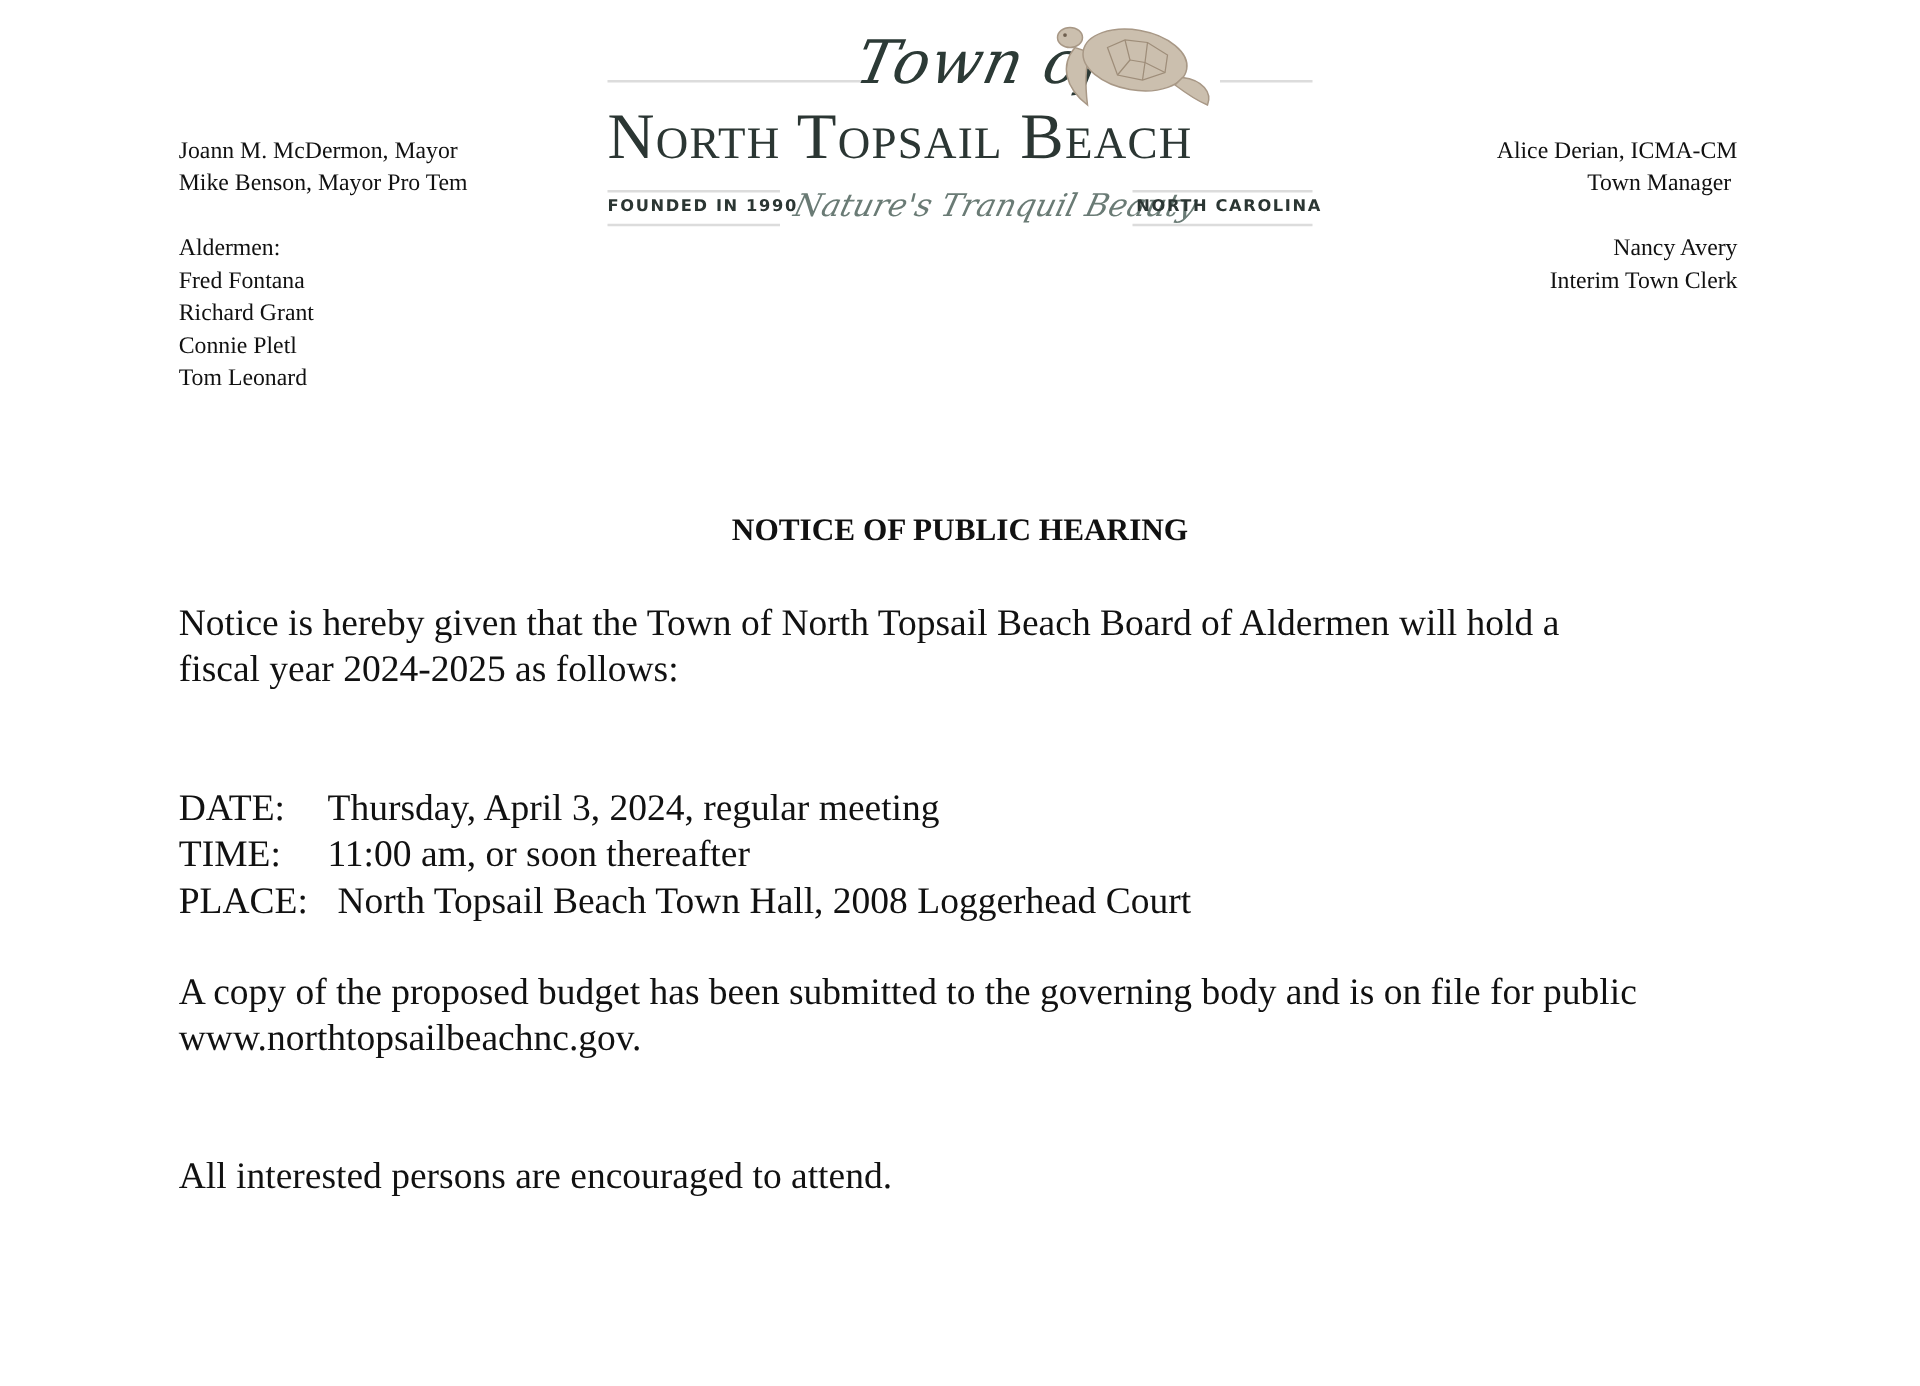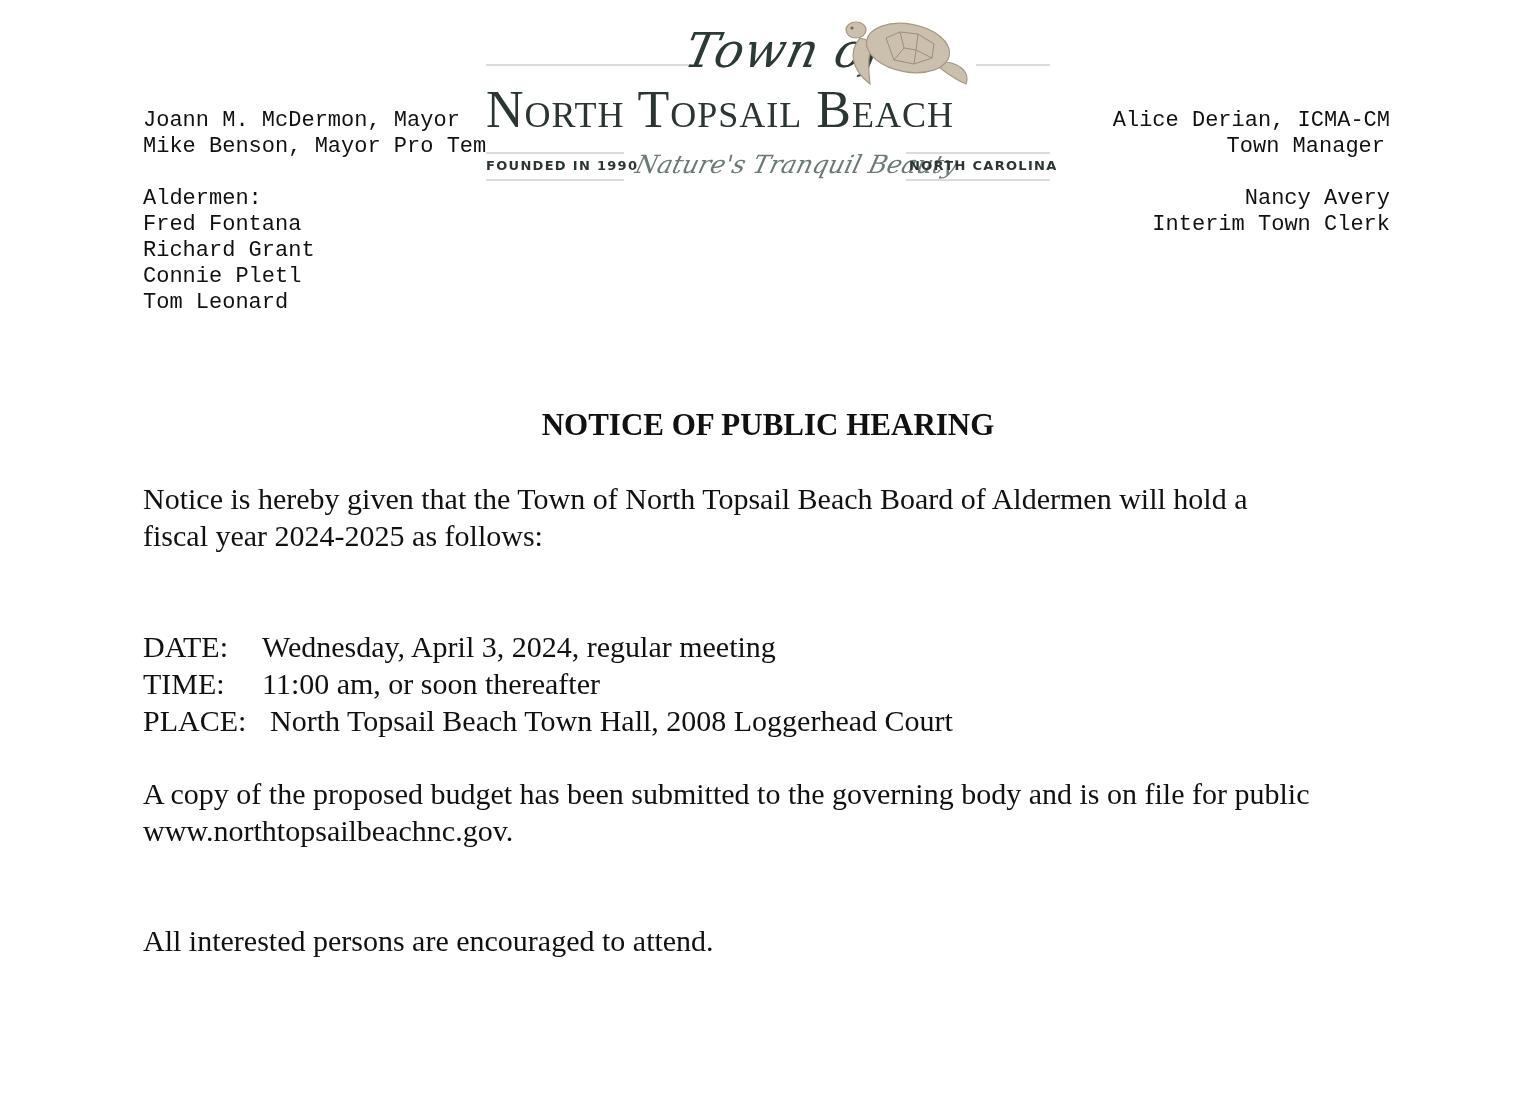--- a/index.html
+++ b/index.html
@@ -8,22 +8,22 @@
       background: #ffffff;
     }
     body {
       width: 1536px;
       height: 1109px;
       position: relative;
       overflow: hidden;
       color: #111111;
     }
     .sans {
-      font-family: Liberation Mono, monospace;
-      font-size: 22px;
+      font-family: Liberation Serif, serif;
+      font-size: 19px;
       line-height: 26px;
       color: #111;
     }
     
     .left-col {
       position: absolute;
       left: 143px;
       top: 108px;
       white-space: nowrap;
     }
@@ -122,21 +122,21 @@
 
     
     .notice-title {
       position: absolute;
       left: 0;
       width: 1536px;
       top: 406px;
       text-align: center;
       font-family: "Liberation Serif", "DejaVu Serif", serif;
       font-weight: bold;
-      font-size: 31px;
+      font-size: 25px;
       line-height: 38px;
       color: #111;
       padding-left: 0;
     }
     .notice-title span { display: inline-block; margin-left: 0px; }
 
     .body-text {
       position: absolute;
       left: 143px;
       width: 1260px;
@@ -220,21 +220,21 @@
   <span>NOTICE OF PUBLIC HEARING</span>
 </div>
 
 <div class="body-text intro">
   <span class="ln">Notice is hereby given that the Town of North Topsail Beach Board of Aldermen will hold a</span>
   <span class="ln">fiscal year 2024-2025 as follows:</span>
 </div>
 
 <div class="body-text details">
   <span class="ln row-date">
-    <span class="label">DATE:</span><span>Wednesday, April 3, 2024, regular meeting</span>
+    <span class="label">DATE:</span><span>Thursday, April 3, 2024, regular meeting</span>
   </span>
   <span class="ln row-time">
     <span class="label">TIME:</span><span>11:00 am, or soon thereafter</span>
   </span>
   <span class="ln row-place">
     <span class="label">PLACE:</span><span>North Topsail Beach Town Hall, 2008 Loggerhead Court</span>
   </span>
 </div>
 
 <div class="body-text copy-para">

